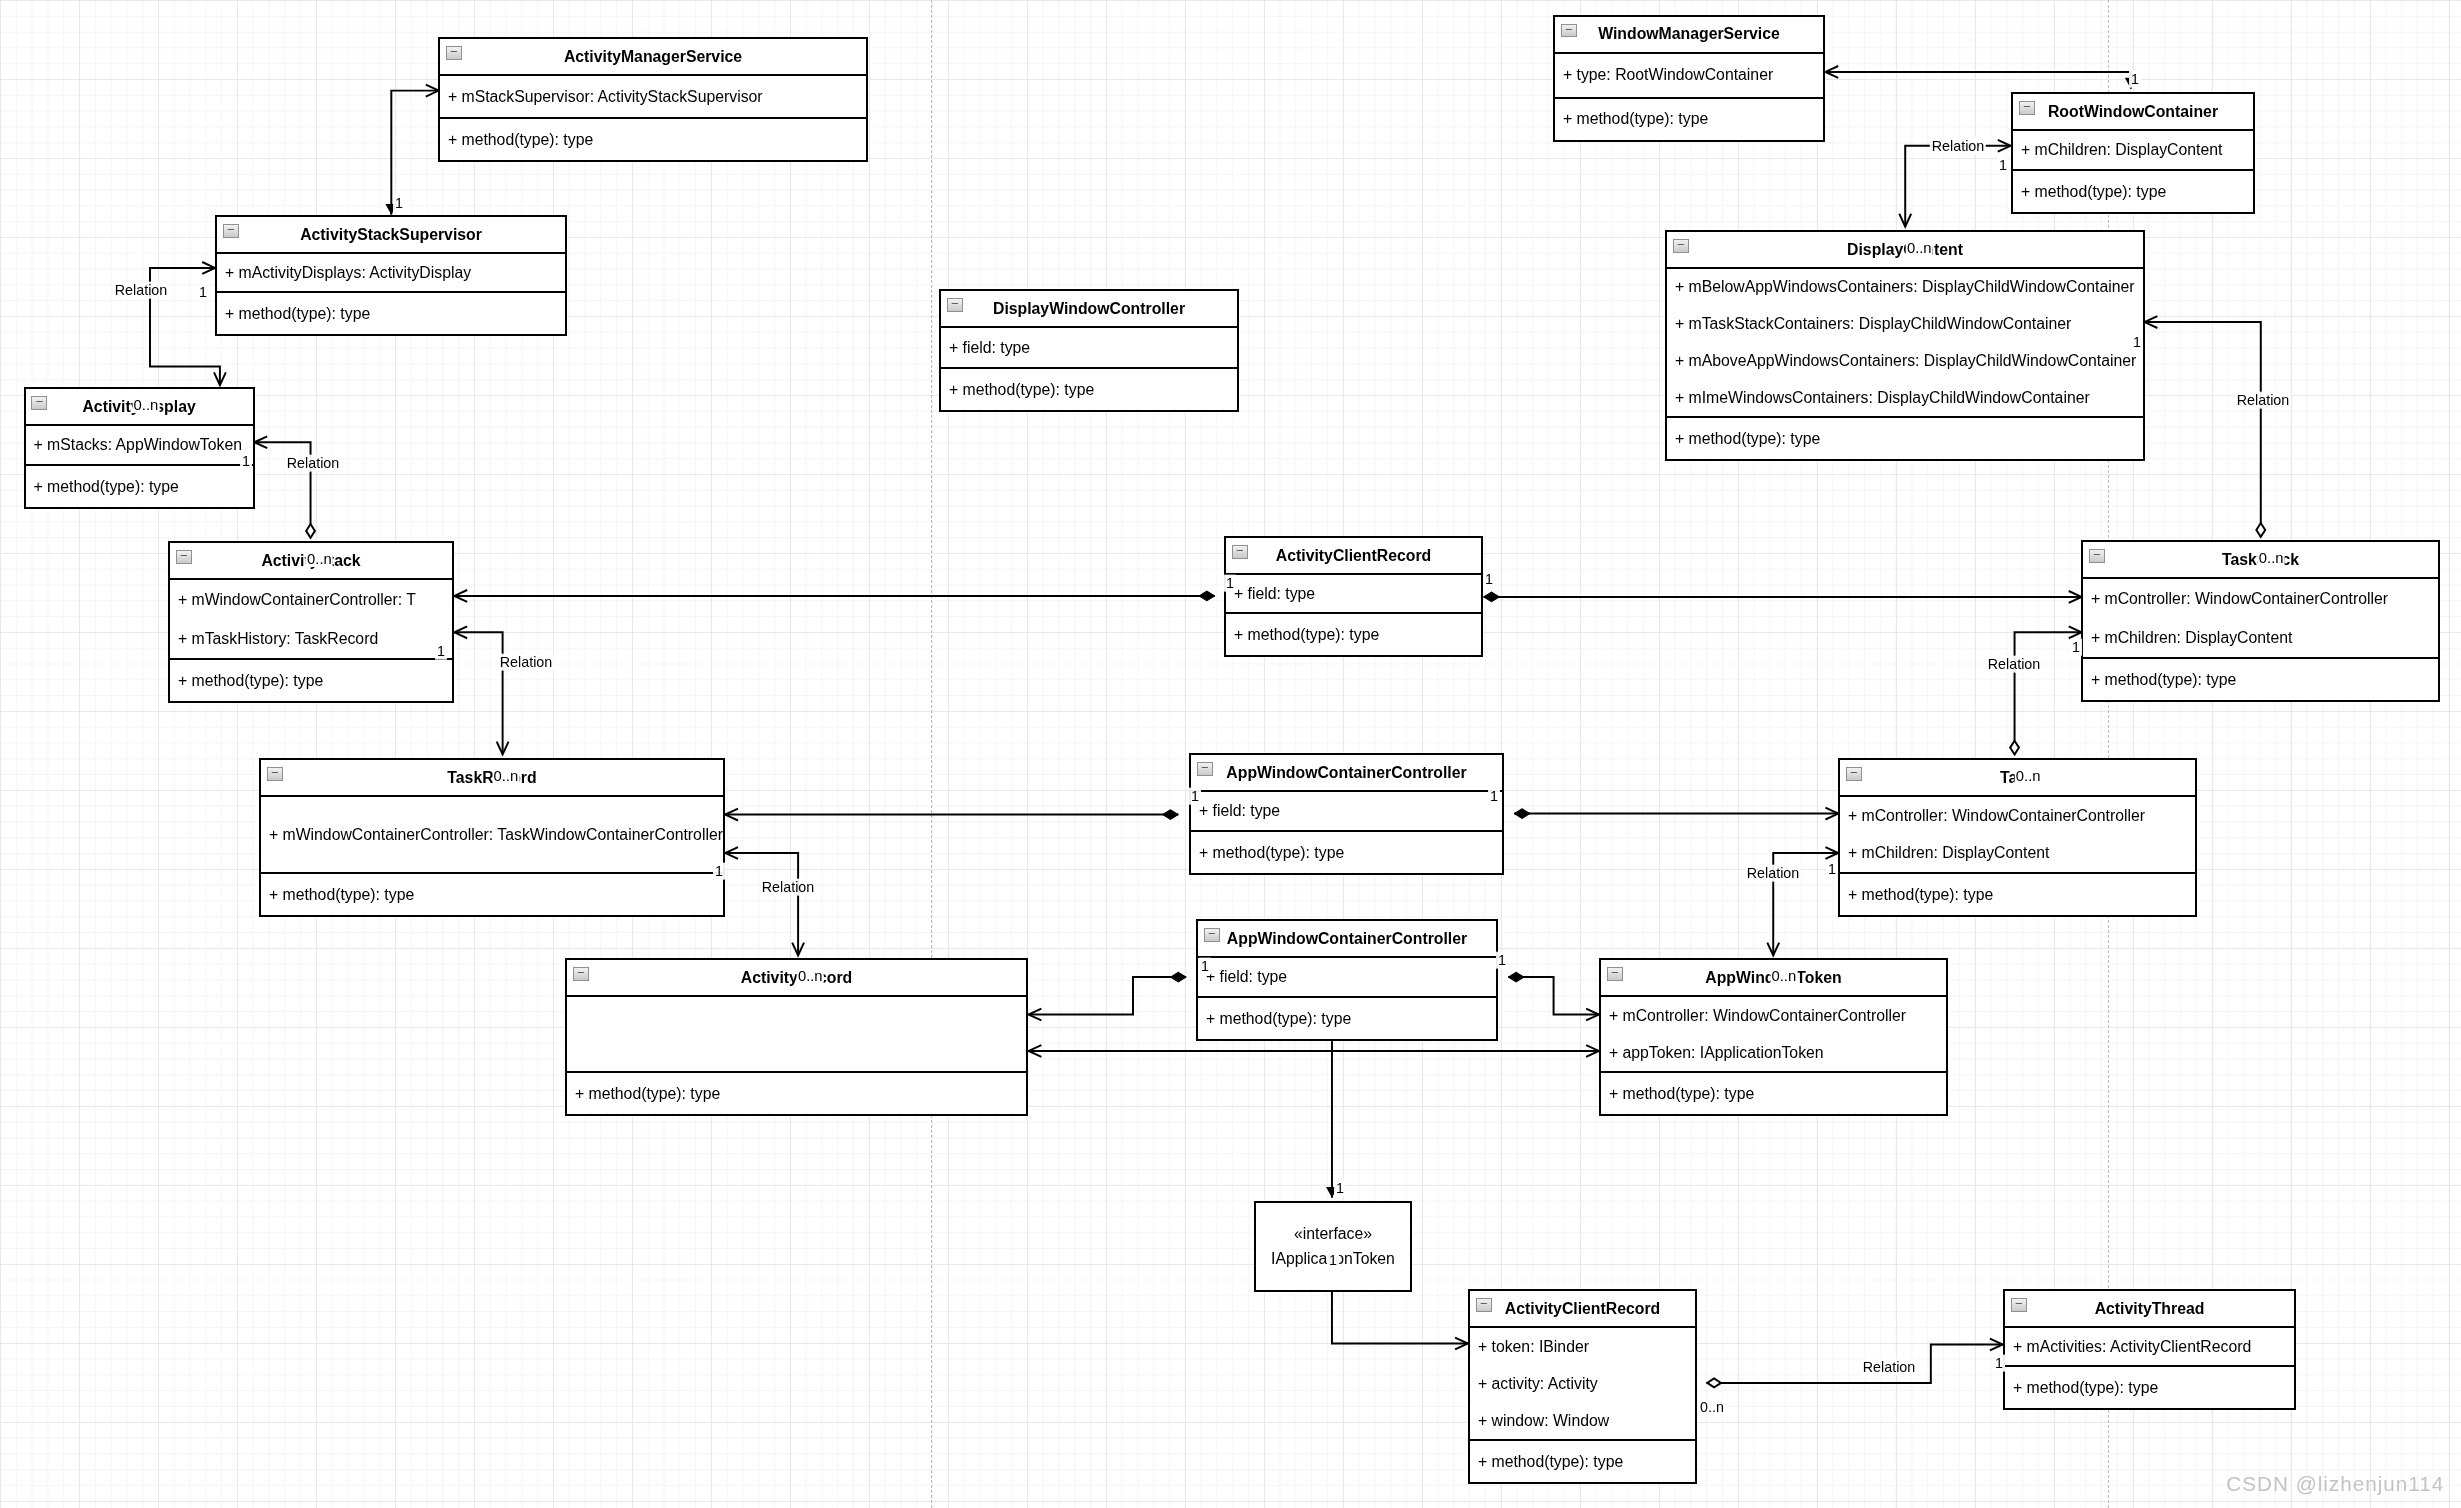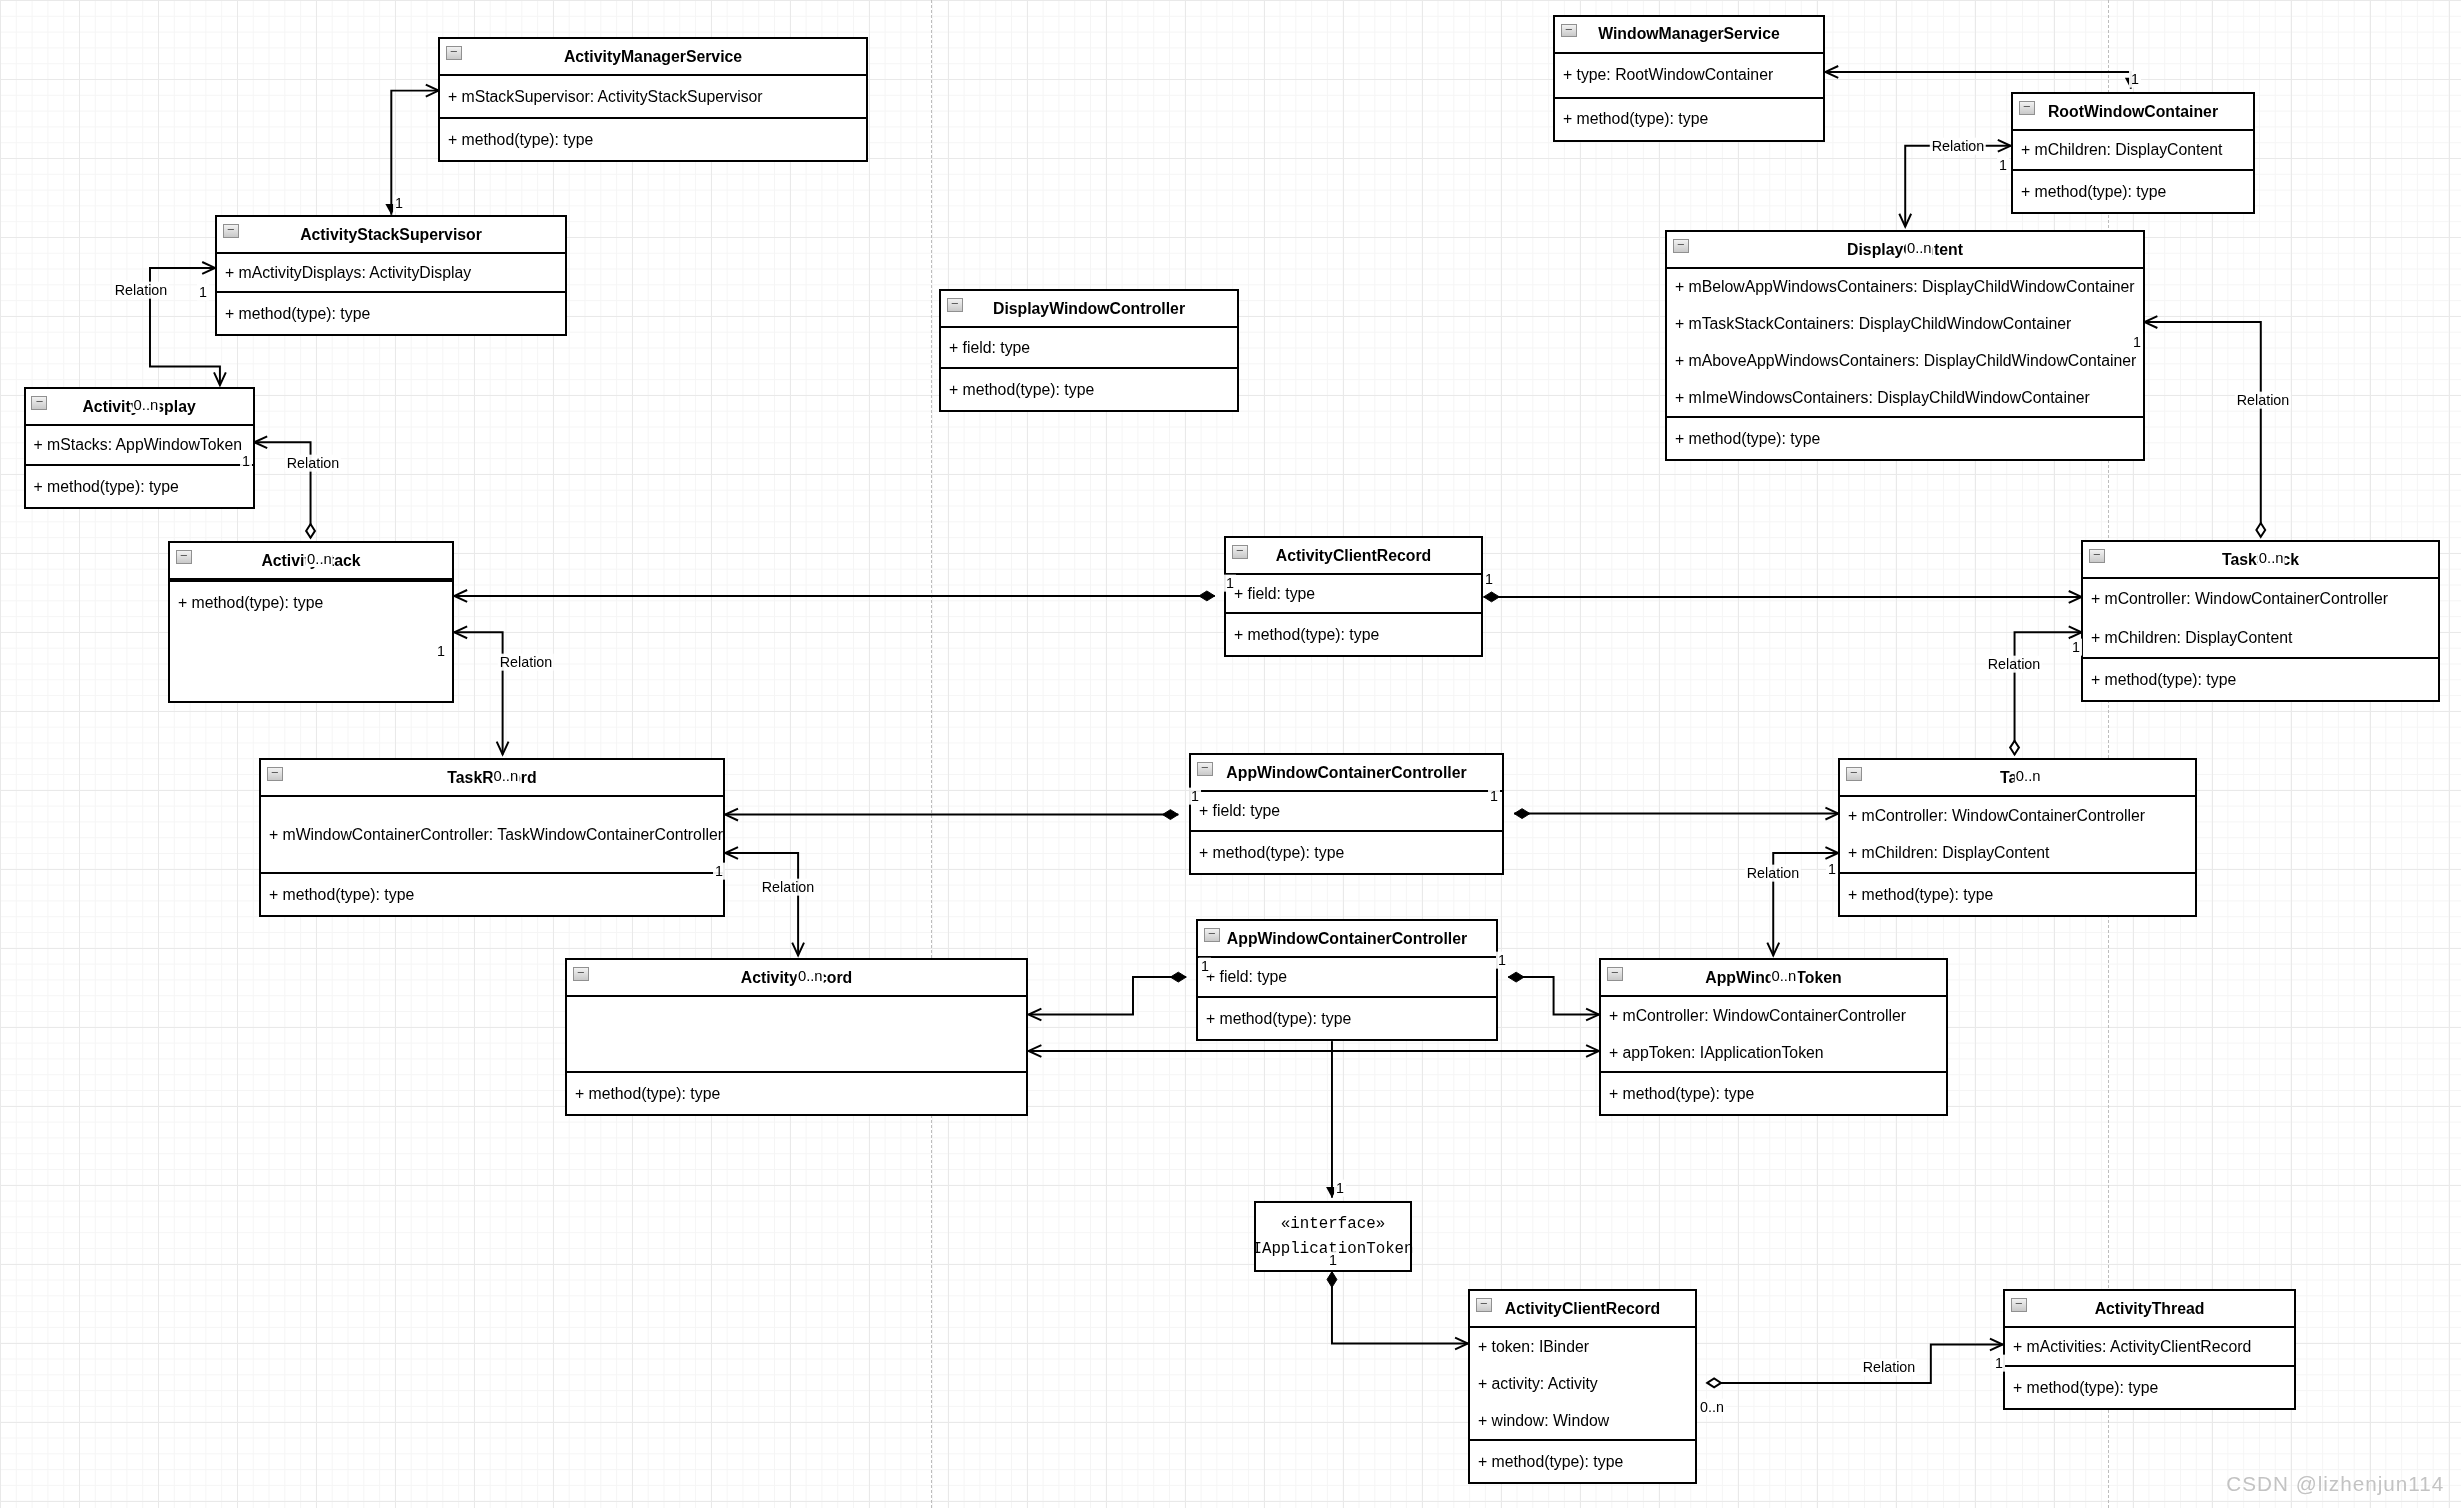--- a/index.html
+++ b/index.html
@@ -145,20 +145,24 @@
         <div class="uml-methods">
           <div class="uml-method">+ method(type): type</div>
         </div>
       </div>
       <div class="uml-class" style="left: 168px; top: 541px; width: 286px; height: 162px;">
         <span class="collapse-box" style="top: 6.9px;">−</span>
         <div class="uml-title">
           <span>ActivityStack</span>
           <span class="uml-mult">0..n</span>
         </div>
+        <div class="uml-attrs">
+          <div class="uml-attr">+ mWindowContainerController: T</div>
+          <div class="uml-attr">+ mTaskHistory: TaskRecord</div>
+        </div>
         <div class="uml-methods">
           <div class="uml-method">+ method(type): type</div>
         </div>
       </div>
       <div class="uml-class" style="left: 939px; top: 289px; width: 300px; height: 123px;">
         <span class="collapse-box" style="top: 6.9px;">−</span>
         <div class="uml-title">
           <span>DisplayWindowController</span>
         </div>
         <div class="uml-attrs">
@@ -304,21 +308,21 @@
           <span class="uml-mult">0..n</span>
         </div>
         <div class="uml-attrs">
           <div class="uml-attr">+ mController: WindowContainerController</div>
           <div class="uml-attr">+ appToken: IApplicationToken</div>
         </div>
         <div class="uml-methods">
           <div class="uml-method">+ method(type): type</div>
         </div>
       </div>
-      <div class="uml-class uml-simple" style="left: 1254px; top: 1201px; width: 158px; height: 71px; font-family: Liberation Mono, monospace;">
+      <div class="uml-class uml-simple" style="left: 1254px; top: 1201px; width: 158px; height: 91px;">
         <div>«interface»</div>
         <div>IApplicationToken</div>
       </div>
       <div class="uml-class" style="left: 1468px; top: 1289px; width: 229px; height: 195px;">
         <span class="collapse-box" style="top: 6.9px;">−</span>
         <div class="uml-title">
           <span>ActivityClientRecord</span>
         </div>
         <div class="uml-attrs">
           <div class="uml-attr">+ token: IBinder</div>

